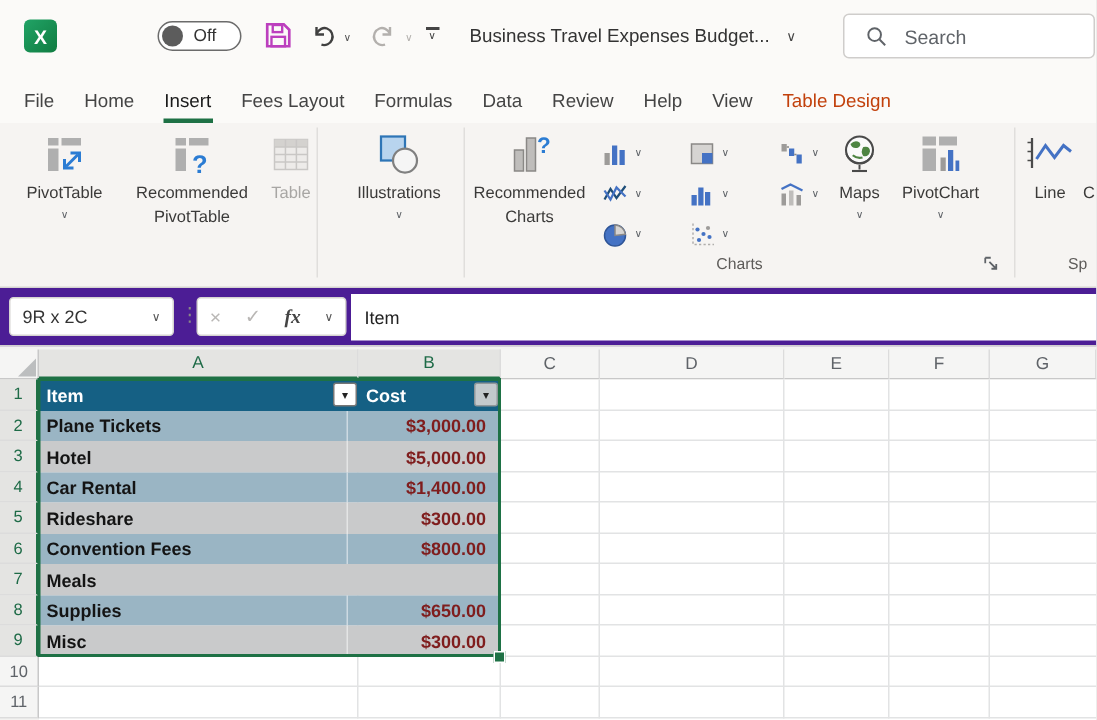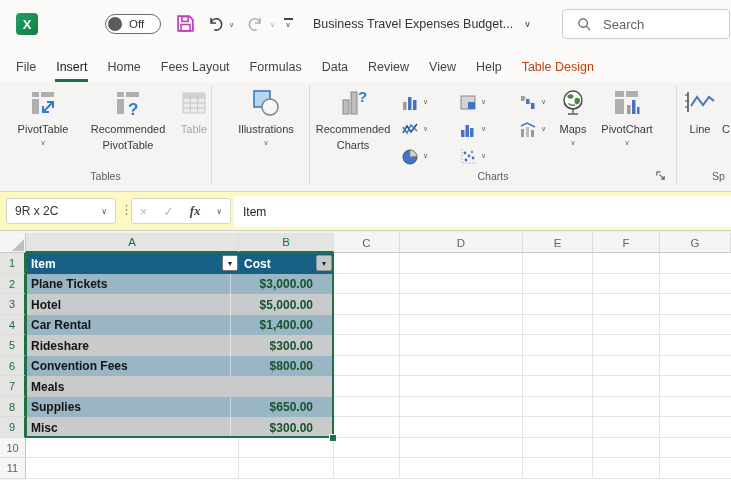--- a/index.html
+++ b/index.html
@@ -44,21 +44,21 @@
   .rbtn{position:absolute;top:4px;display:flex;flex-direction:column;align-items:center}
   .rbtn .ichold{height:34px;display:flex;align-items:center}
   .rbtn .lbl{font-size:11px;color:#3b3a39;line-height:13px;margin-top:3px;white-space:nowrap}
   .rbtn .chev{font-size:7px;color:#5f6368;margin-top:3px}
   .rbtn.disabled .lbl{color:#A8A6A4}
   .chartbtn{position:absolute;display:flex;align-items:center;gap:4px;height:22px}
   .chartbtn .chev{font-size:7px;color:#5f6368}
   .dlauncher{position:absolute;left:653px;top:86px;width:14px;height:14px;display:flex;align-items:center;justify-content:center}
 
   
-  #formulabar{position:absolute;left:0;top:192px;width:731px;height:39px;background:#fef9c3;
+  #formulabar{position:absolute;left:0;top:192px;width:731px;height:39px;background:#4c1d95;
               border-bottom:1px solid #D0CECC;box-sizing:border-box}
   .namebox{position:absolute;left:6px;top:6px;width:110px;height:26px;background:#fff;border:1px solid #D6D3D1;
            border-radius:3px;display:flex;align-items:center;justify-content:space-between;
            padding:0 8px;box-sizing:border-box;font-size:12px;color:#333}
   .namebox .nchev{font-size:8px;color:#555}
   .dots{position:absolute;left:120px;top:11px;color:#8a8886;font-size:13px;line-height:13px}
   .fxbox{position:absolute;left:131px;top:6px;width:100px;height:26px;background:#fff;border:1px solid #D6D3D1;
          border-radius:3px;display:flex;align-items:center;justify-content:space-around;box-sizing:border-box}
   .fxcancel,.fxcheck{color:#B9B7B5;font-size:13px}
   .fxfx{color:#444;font-style:italic;font-family:"Liberation Serif","DejaVu Serif",serif;font-size:13px;font-weight:bold}
@@ -86,22 +86,22 @@
   .thlbl{position:absolute;top:0;height:21px;display:flex;align-items:center;color:#fff;font-weight:bold;font-size:12px}
   .fbtn{position:absolute;top:2px;width:16px;height:16px;border-radius:2px;display:flex;align-items:center;
         justify-content:center;font-size:8px;box-sizing:border-box}
   .fbtn.a{left:196px;background:#fff;border:1px solid #767676;color:#222}
   .fbtn.b{left:290px;background:#C3C9CC;border:1px solid #8F9699;color:#222}
   .trow{position:absolute;left:0;width:308px;display:flex}
   .trow.blue{background:#9AB5C4}
   .trow.gray{background:#C9CACB}
   .trow .ca{width:213px;display:flex;align-items:center;padding-left:5px;box-sizing:border-box;
             font-weight:600;font-size:12px;color:#141414;overflow:hidden;white-space:nowrap}
-  .trow .cb{width:107px;display:flex;align-items:center;justify-content:flex-end;padding-right:21px;box-sizing:border-box;
-            font-weight:600;font-size:12px;color:#14532d;border-left:1px solid rgba(255,255,255,.5)}
+  .trow .cb{width:107px;display:flex;align-items:center;justify-content:flex-end;padding-right:10px;box-sizing:border-box;
+            font-weight:600;font-size:12px;color:#7f1d1d;border-left:1px solid rgba(255,255,255,.5)}
   .selborder{position:absolute;left:25px;top:21px;width:305px;height:182px;border:2px solid #1E7145;pointer-events:none}
   .fhandle{position:absolute;left:329px;top:203px;width:6px;height:6px;background:#1E7145;border:1px solid #fff}
 </style>
 </head>
 <body>
 
 <div id="app">
 
   <div id="titlebar">
     <div class="xlogo">X</div>
@@ -140,43 +140,43 @@
         <line x1="10" y1="10" x2="14" y2="14" stroke="#5f6368" stroke-width="1.4"></line>
       </svg>
       <span>Search</span>
     </div>
   </div>
 
   <div id="menubar">
     <div class="tab">
         <span class="tlabel">File</span>
       </div>
+    <div class="tab">
+        <span class="tlabel">Home</span>
+      </div>
     <div class="tab active">
         <span class="tlabel">Insert</span>
       </div>
     <div class="tab">
-        <span class="tlabel">Home</span>
-      </div>
-    <div class="tab">
         <span class="tlabel">Fees Layout</span>
       </div>
     <div class="tab">
         <span class="tlabel">Formulas</span>
       </div>
     <div class="tab">
         <span class="tlabel">Data</span>
       </div>
     <div class="tab">
         <span class="tlabel">Review</span>
       </div>
     <div class="tab">
+        <span class="tlabel">Help</span>
+      </div>
+    <div class="tab">
         <span class="tlabel">View</span>
-      </div>
-    <div class="tab">
-        <span class="tlabel">Help</span>
       </div>
     <div class="tab contextual">
         <span class="tlabel">Table Design</span>
       </div>
   </div>
 
   <div id="ribbon">
 
     <div class="rbtn" style="left:12px;width:62px">
       <div class="ichold">
@@ -207,21 +207,20 @@
     <div class="rbtn disabled" style="left:176px;width:36px">
       <div class="ichold">
           <svg width="30" height="30" viewBox="0 0 30 30">
         <rect x="4" y="5" width="22" height="20" fill="#EDEBE9" stroke="#C9C7C5"></rect>
         <rect x="4" y="5" width="22" height="5" fill="#D4D2CF"></rect>
         <path d="M4 10 H26 M4 15 H26 M4 20 H26 M11.3 5 V25 M18.6 5 V25" stroke="#C9C7C5" fill="none"></path>
       </svg>
         </div>
       <div class="lbl">Table</div>
     </div>
-    <div class="glabel" style="left:0;width:211px">Tables</div>
     <div class="gsep" style="left:211px"></div>
 
     <div class="rbtn" style="left:228px;width:76px">
       <div class="ichold">
           <svg width="30" height="30" viewBox="0 0 30 30">
         <rect x="3" y="3" width="16" height="16" fill="#B8D4EE" stroke="#2E75B6" stroke-width="1.5"></rect>
         <circle cx="19" cy="19" r="8" fill="#F5F5F5" stroke="#808080" stroke-width="1.5"></circle>
       </svg>
         </div>
       <div class="lbl">Illustrations</div>

